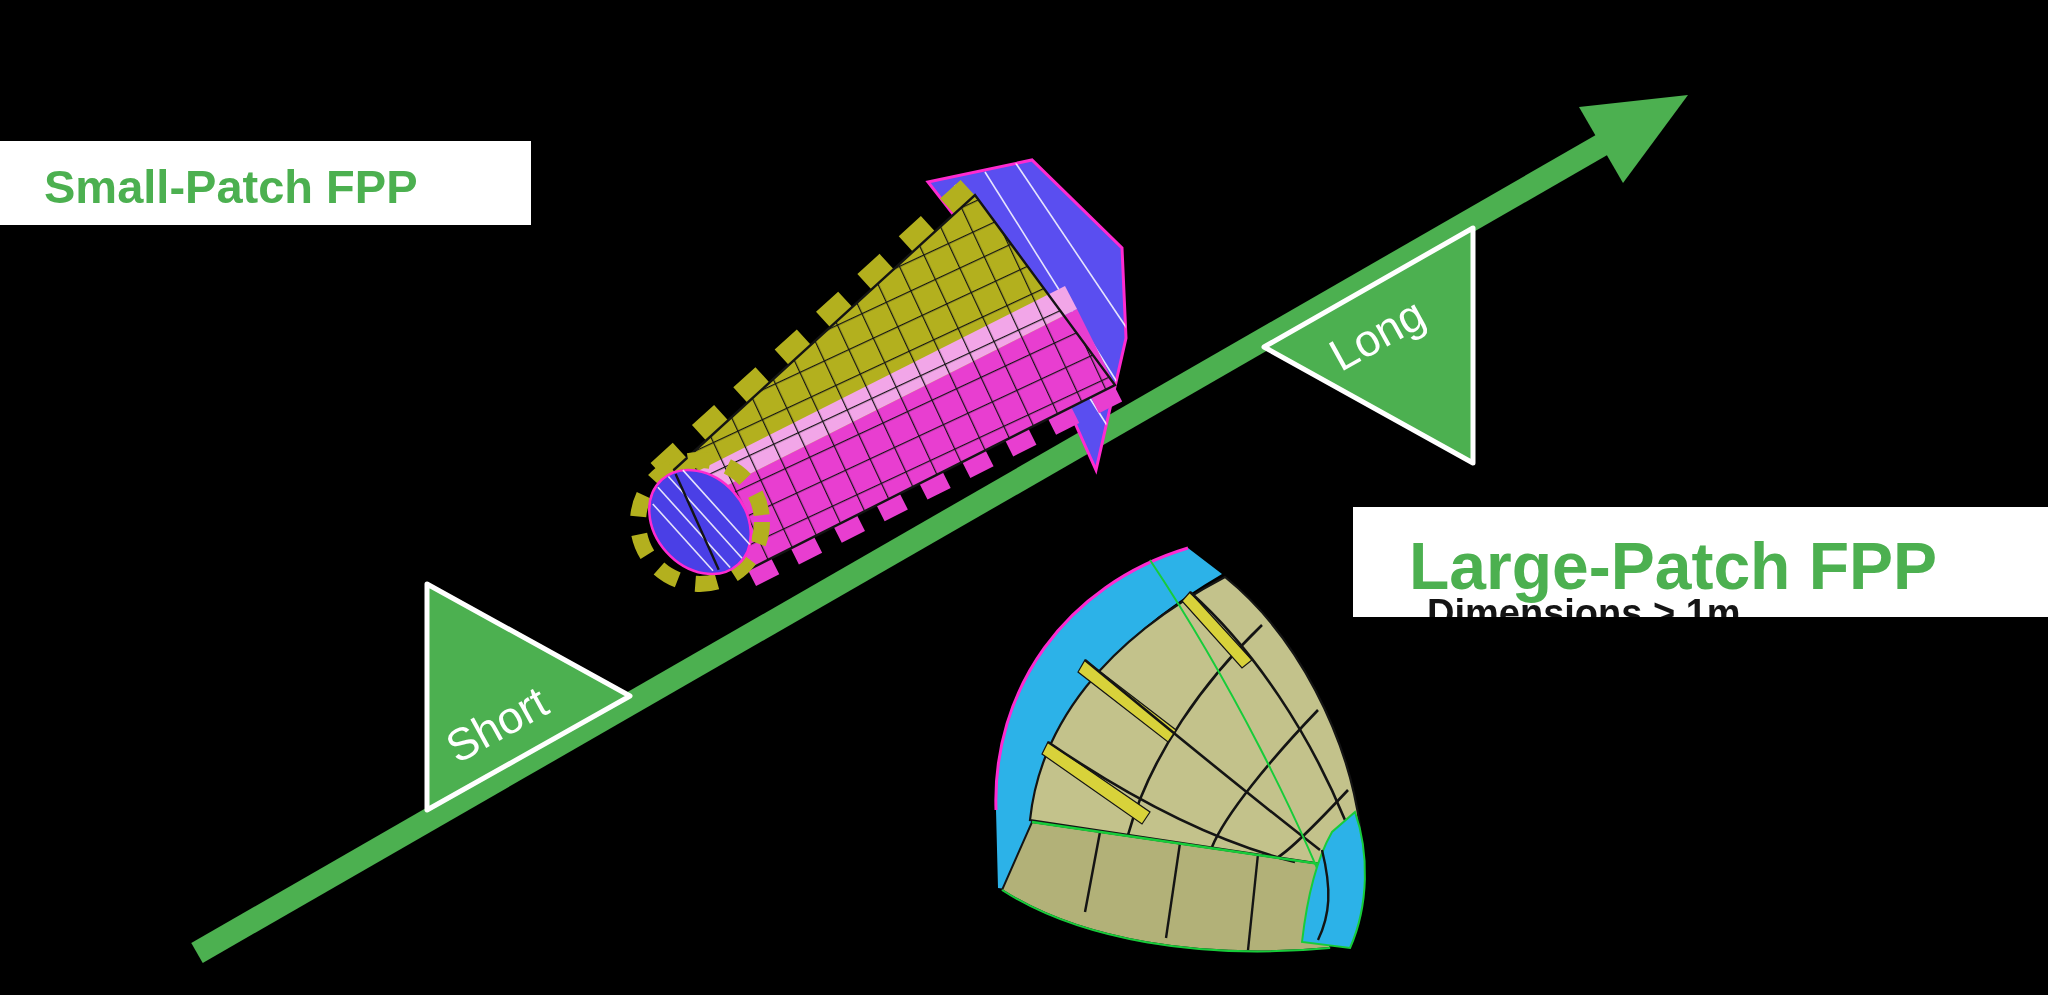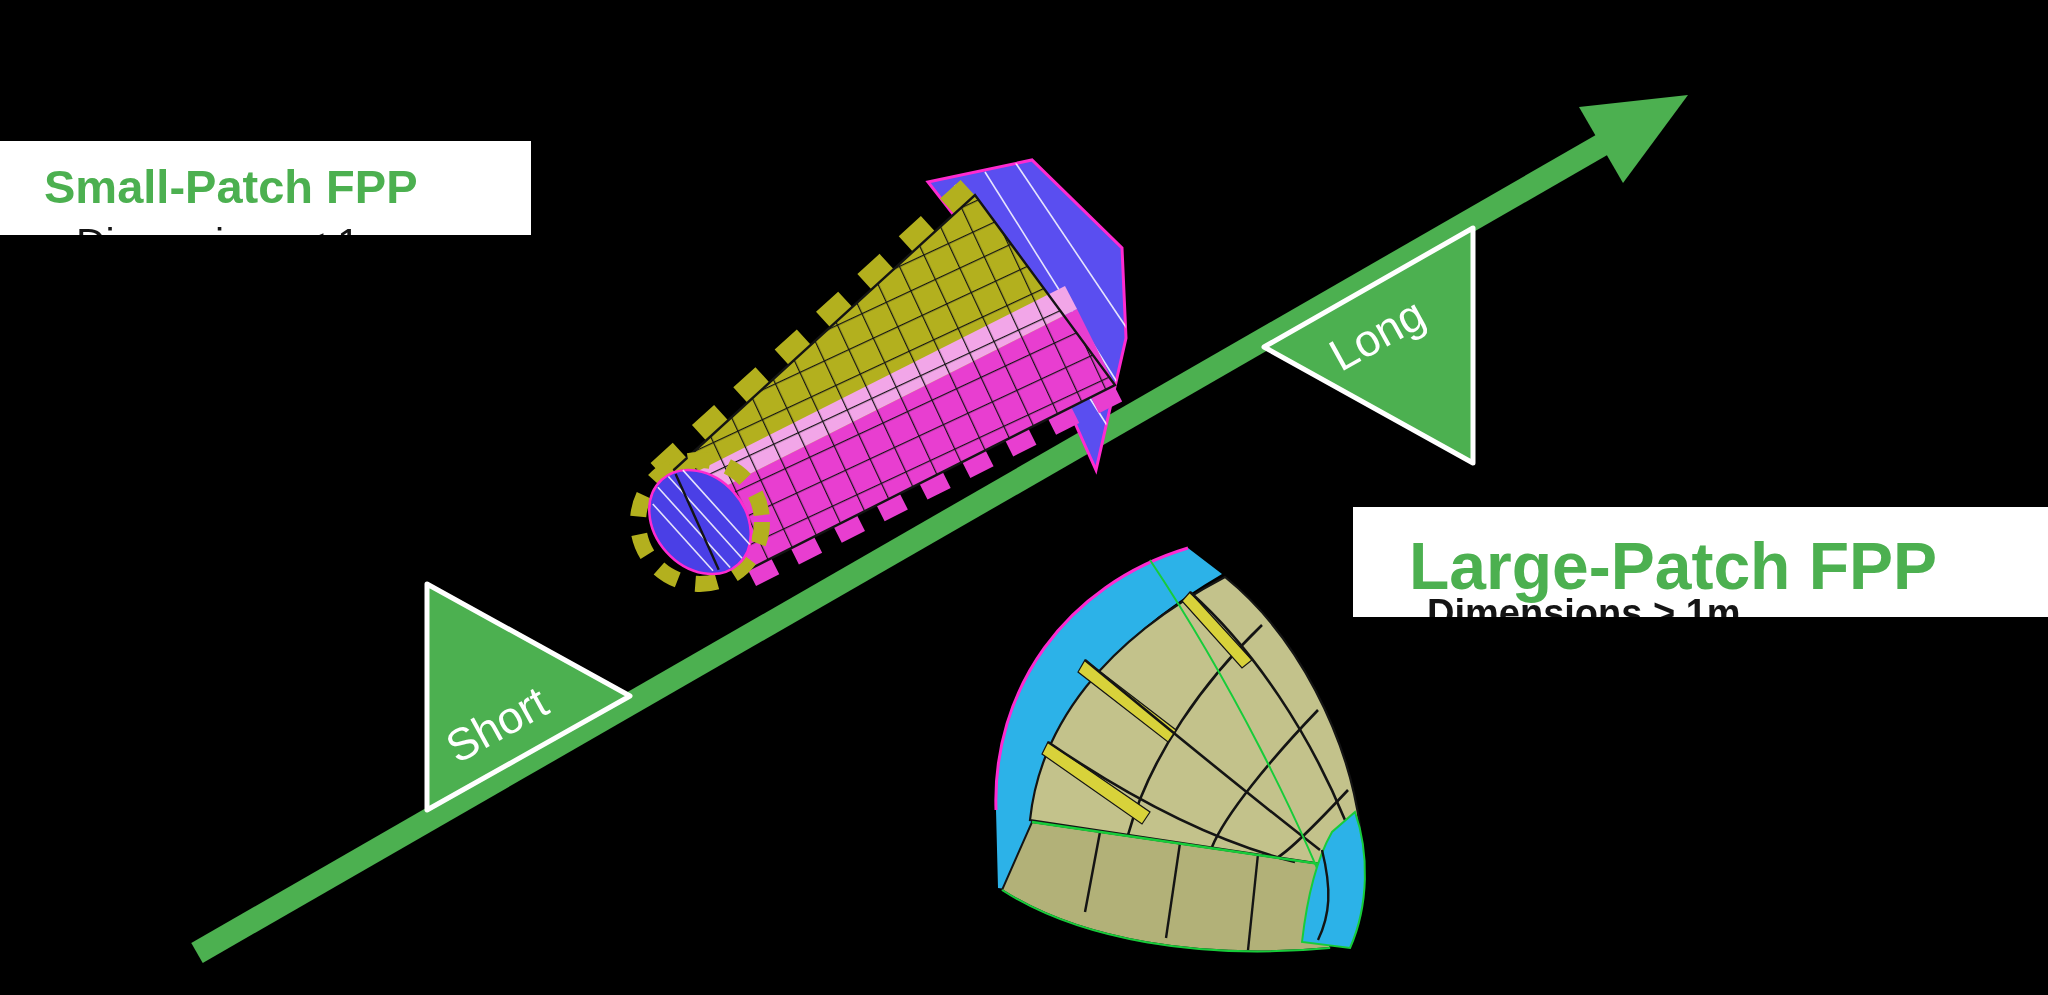--- a/index.html
+++ b/index.html
@@ -10,21 +10,21 @@
     --color-magenta-outline:#ff2ad0; --color-khaki:#c3c28b; --color-khaki-dark:#b2b178;
     --color-yellow-gap:#d8d23a; --color-cyan:#2cb2e8; --color-edge-green:#17cc3a;
     --color-mesh-line:#141414;
   }
   html,body{margin:0;padding:0;background:var(--color-background);}
   #canvas{position:relative;width:2048px;height:995px;background:var(--color-background);
           overflow:hidden;font-family:"Liberation Sans", sans-serif;}
   #scene{position:absolute;left:0;top:0;}
 
   .label-box{position:absolute;background:var(--color-box-bg);overflow:hidden;}
-  #box-small{left:0;top:141px;width:531px;height:94px;}
+  #box-small{left:0;top:141px;width:531px;height:84px;}
   #box-large{left:1353px;top:507px;width:695px;height:110px;}
   .box-title{position:absolute;font-weight:bold;color:var(--color-brand-green);
              white-space:nowrap;line-height:1;}
   #box-small .box-title{left:44px;top:22px;font-size:47px;}
   #box-large .box-title{left:56px;top:26px;font-size:66px;}
   .box-subtitle{position:absolute;color:var(--color-subtitle-text);white-space:nowrap;
                 line-height:1;font-weight:normal;}
   #box-small .box-subtitle{left:76px;top:82px;font-size:41px;}
   #box-large .box-subtitle{left:74px;top:87px;font-size:38px;font-weight:bold;}
 

